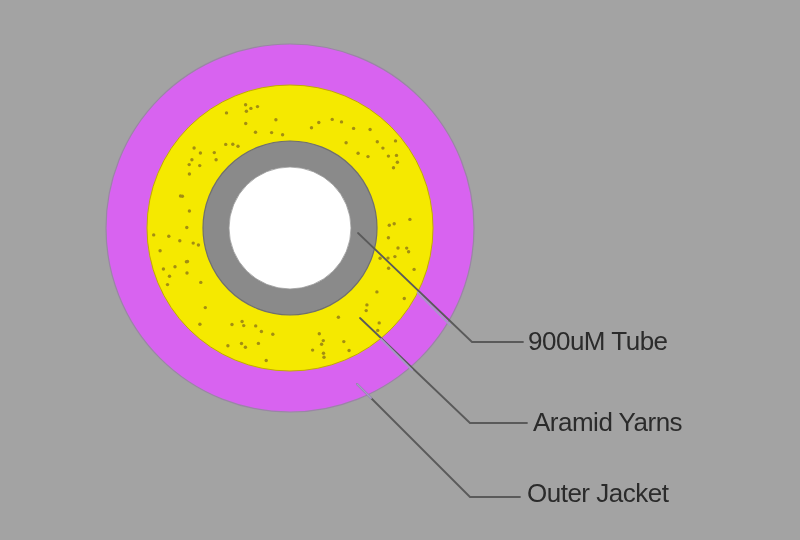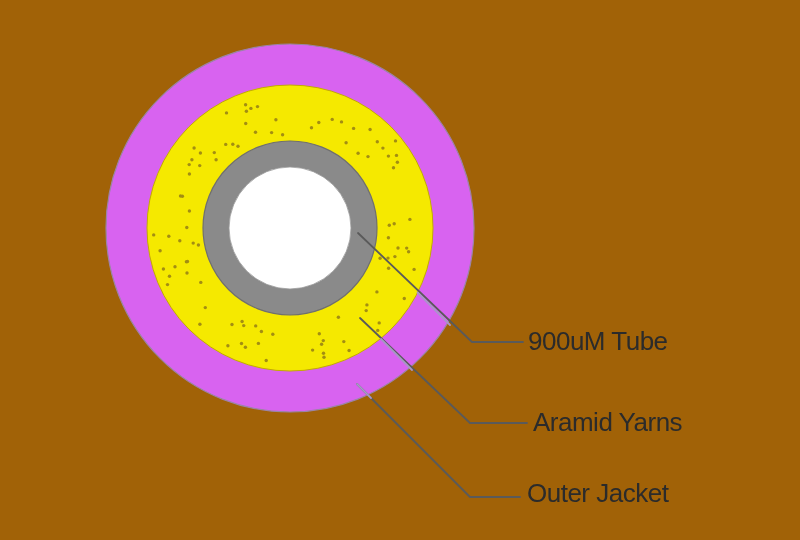--- a/index.html
+++ b/index.html
@@ -8,21 +8,21 @@
     background: #ffffff;
     width: 800px;
     height: 540px;
     overflow: hidden;
     font-family: "Liberation Sans", sans-serif;
   }
   .stage {
     position: relative;
     width: 800px;
     height: 540px;
-    background: #a16207;
+    background: #a3a3a3;
   }
   svg { display: block; }
   .callout-label {
     font-family: "Liberation Sans", sans-serif;
     font-size: 26px;
     letter-spacing: -0.5px;
     fill: #2b2b2b;
   }
 </style>
 </head>

